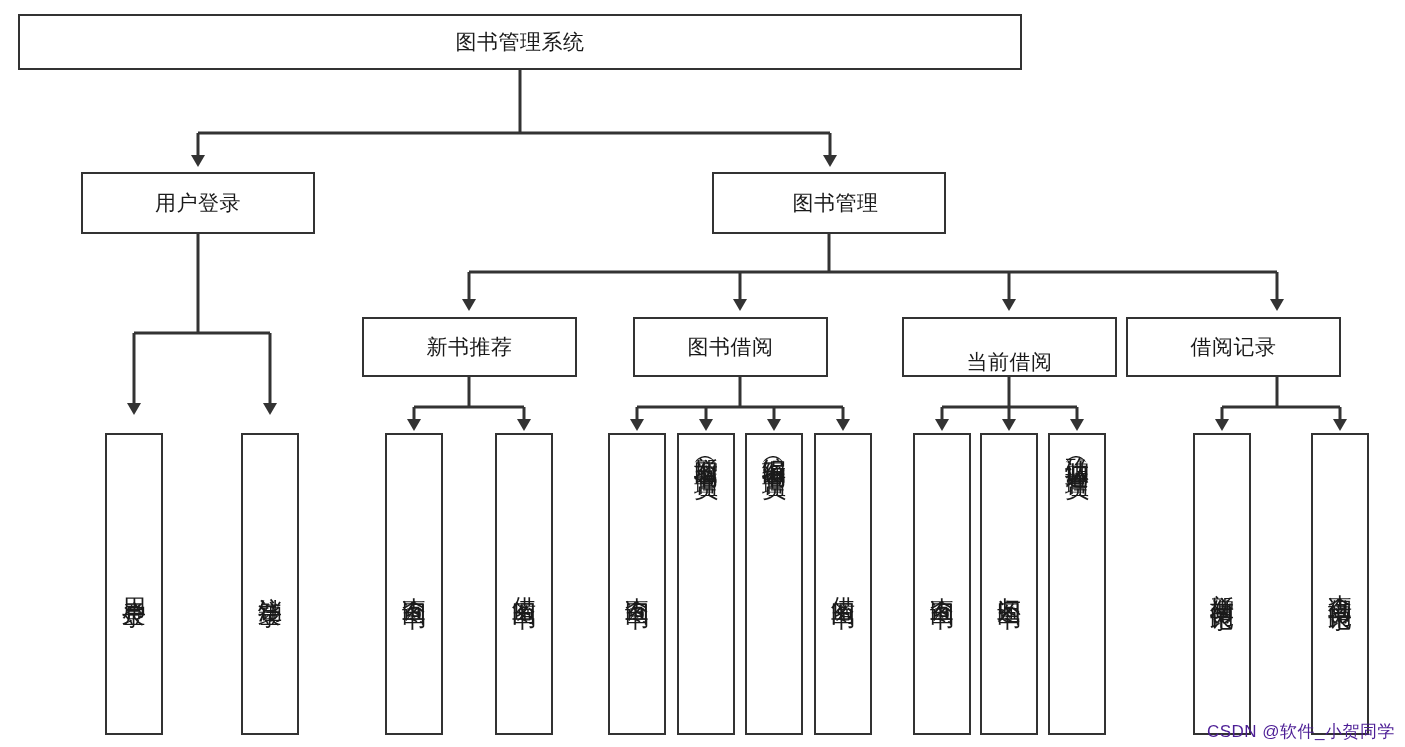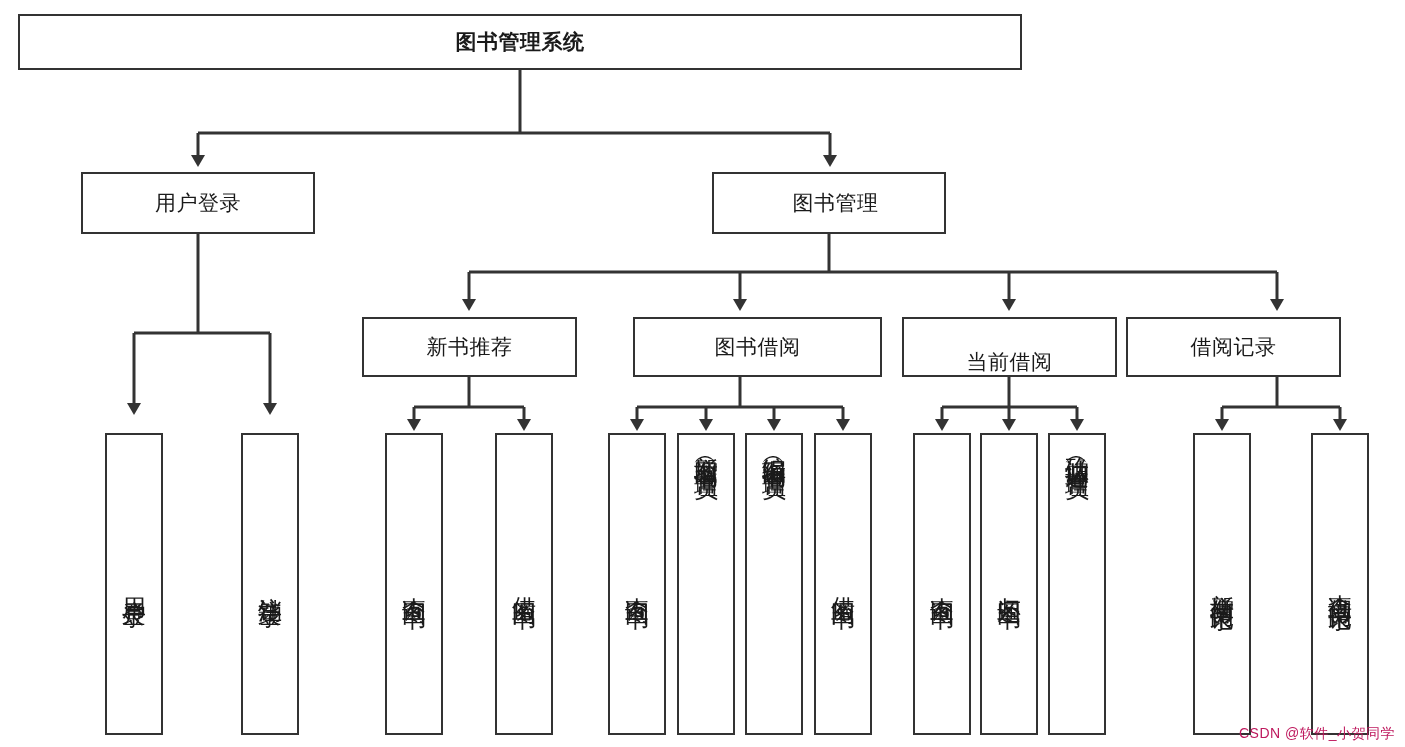--- a/index.html
+++ b/index.html
@@ -61,22 +61,22 @@
     letter-spacing: 3px;
     white-space: nowrap;
   }
   .node.vert.topalign {
     align-items: flex-start;
   }
   #watermark {
     position: absolute;
     right: 10px;
     bottom: 4px;
-    font-size: 14px;
-    color: #be185d;
+    font-size: 17px;
+    color: #4c1d95;
     white-space: nowrap;
     z-index: 5;
     letter-spacing: 0.5px;
   }
 </style>
 </head>
 <body>
 
 <div id="canvas">
 
@@ -123,35 +123,35 @@
       <path d="M1009,407 L1009,420" marker-end="url(#arw)"></path>
       <path d="M1077,407 L1077,420" marker-end="url(#arw)"></path>
 
       <path d="M1277,377 L1277,407"></path>
       <path d="M1222,407 L1340,407"></path>
       <path d="M1222,407 L1222,420" marker-end="url(#arw)"></path>
       <path d="M1340,407 L1340,420" marker-end="url(#arw)"></path>
     </g>
   </svg>
 
-  <div class="node horiz" style="left:18px; top:14px; width:1004px; height:56px;font-weight:bold;">
+  <div class="node horiz" style="left:18px; top:14px; width:1004px; height:56px;">
     <span class="lbl">图书管理系统</span>
   </div>
 
   <div class="node horiz" style="left:81px; top:172px; width:234px; height:62px;">
     <span class="lbl">用户登录</span>
   </div>
   <div class="node horiz" style="left:712px; top:172px; width:234px; height:62px;padding-left:13px;">
     <span class="lbl">图书管理</span>
   </div>
 
   <div class="node horiz" style="left:362px; top:317px; width:215px; height:60px;">
     <span class="lbl">新书推荐</span>
   </div>
-  <div class="node horiz" style="left:633px; top:317px; width:249px; height:60px;">
+  <div class="node horiz" style="left:633px; top:317px; width:195px; height:60px;">
     <span class="lbl">图书借阅</span>
   </div>
   <div class="node horiz" style="left:902px; top:317px; width:215px; height:60px;align-items:flex-end;">
     <span class="lbl">当前借阅</span>
   </div>
   <div class="node horiz" style="left:1126px; top:317px; width:215px; height:60px;">
     <span class="lbl">借阅记录</span>
   </div>
 
   <div class="node vert" style="left:105px; top:433px; width:58px; height:302px;">

